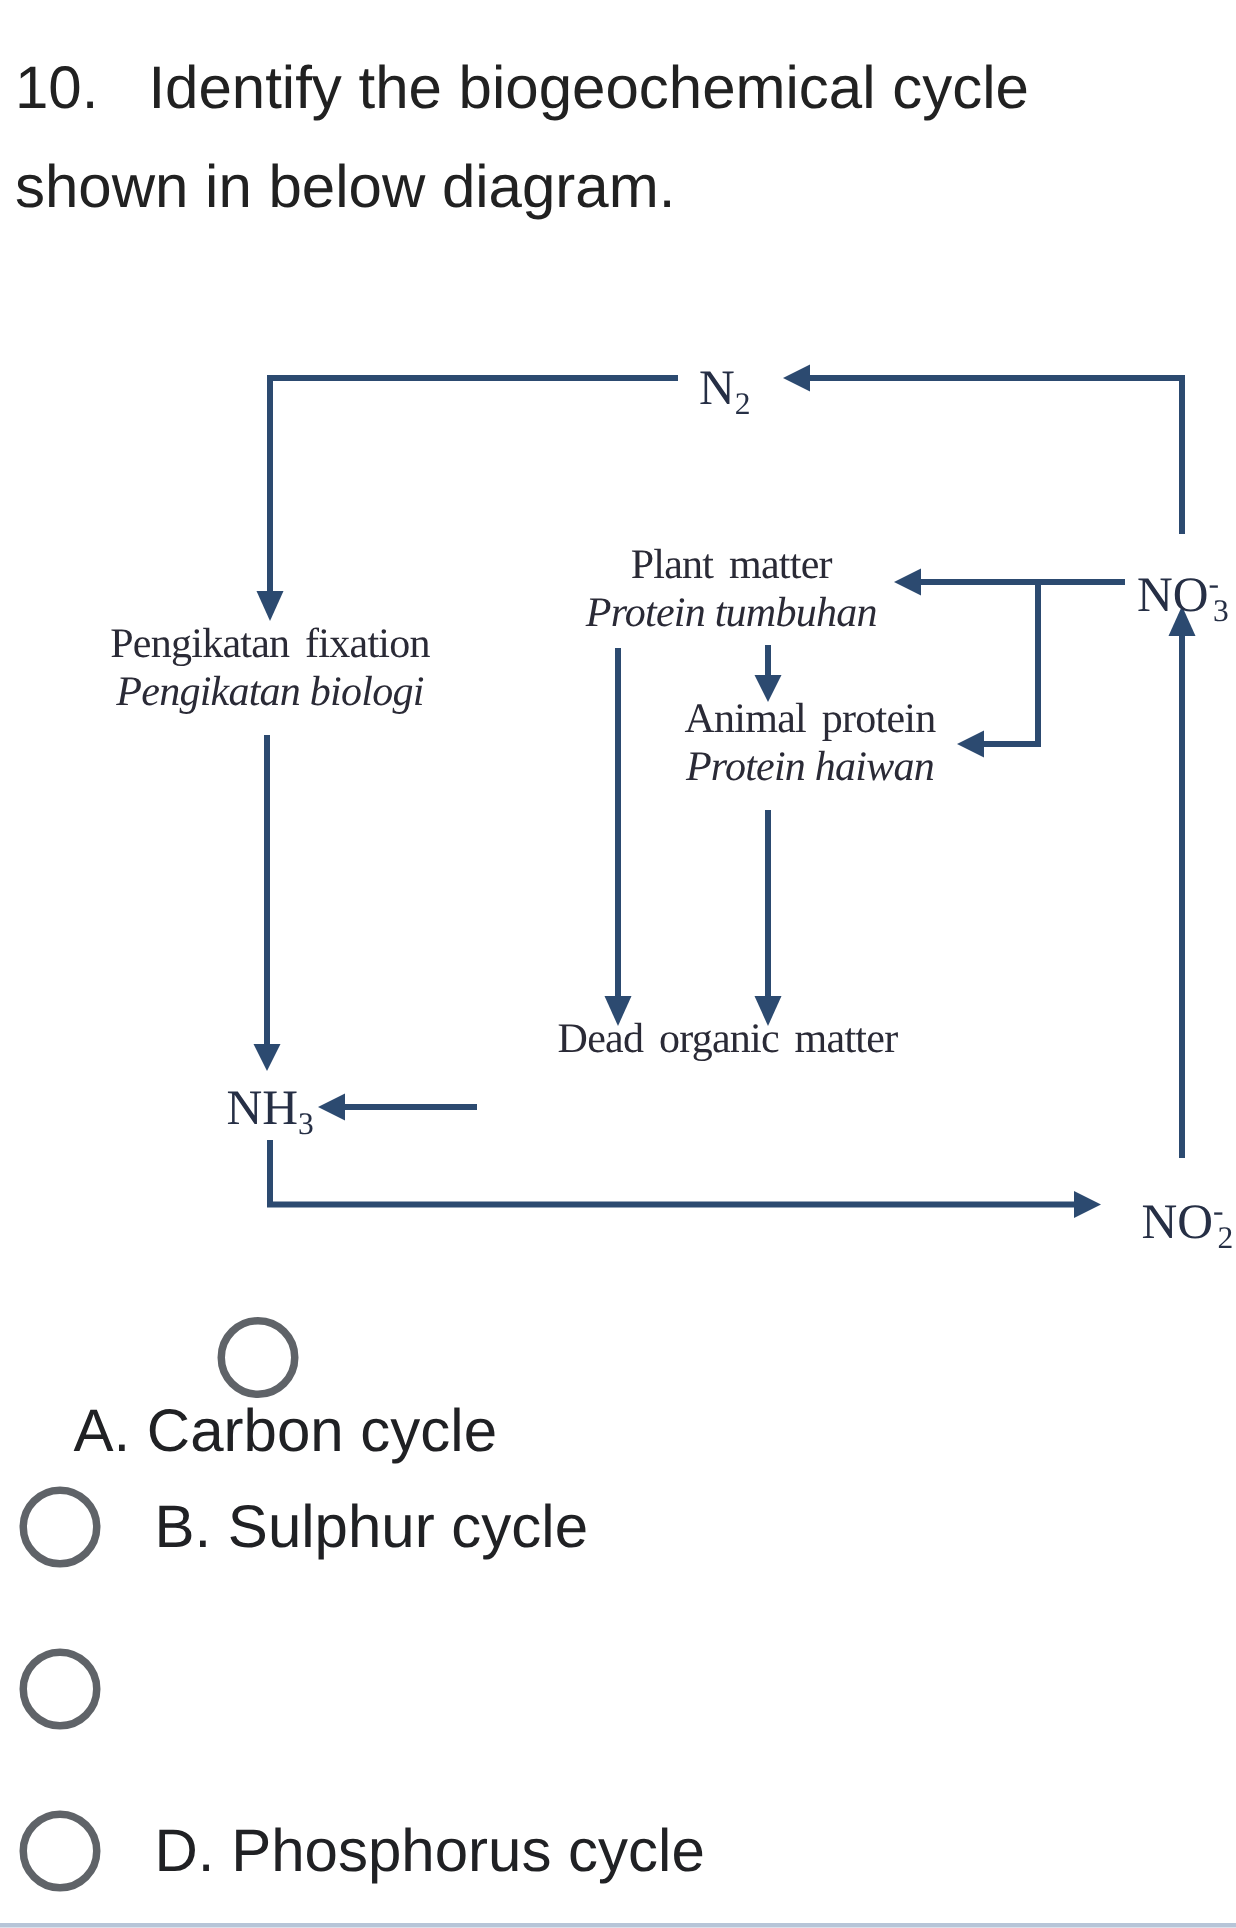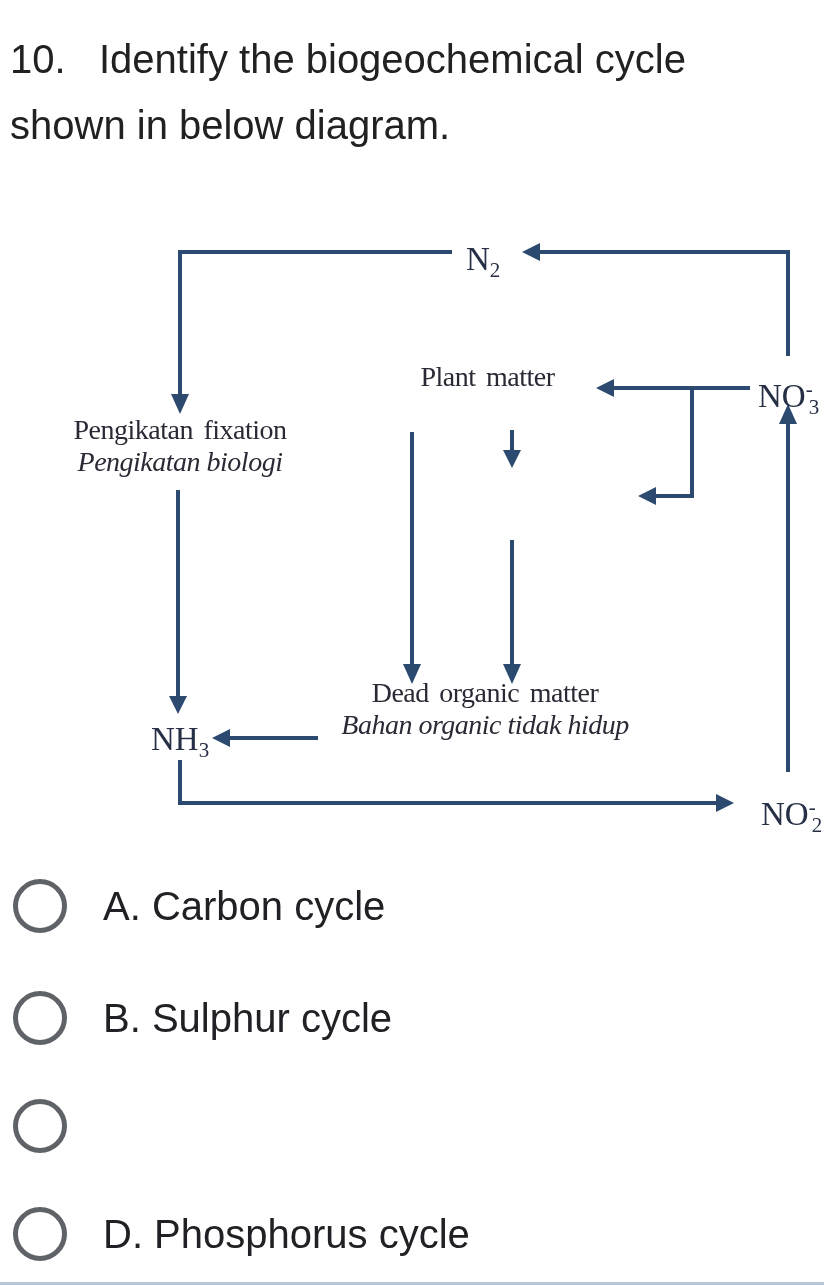--- a/index.html
+++ b/index.html
@@ -61,21 +61,21 @@
     box-sizing: content-box;
     background: #ffffff;
     flex: 0 0 auto;
   }
   .option-label {
     margin-left: 36px;
     font-size: 40px;
     color: #202124;
     white-space: nowrap;
   }
-  .row-a { top: 878px; }
+  .row-a { top: 878px; flex-direction: column; }
   .row-b { top: 990px; }
   .row-c { top: 1098px; }
   .row-d { top: 1206px; }
   .bottom-divider {
     position: absolute;
     left: 0; bottom: 0;
     width: 824px; height: 3px;
     background: #b7c5d8;
   }
 </style>
@@ -129,26 +129,30 @@
 
   <div class="chem" style="left:151px; top:714px;"><span>NH</span><span class="sub">3</span></div>
 
   <div class="dlabel" style="left:55px; top:414px; width:250px;">
     <span class="en">Pengikatan fixation</span>
     <span class="ms">Pengikatan biologi</span>
   </div>
 
   <div class="dlabel" style="left:355px; top:361px; width:265px;">
     <span class="en">Plant matter</span>
+    <span class="ms">Protein tumbuhan</span>
   </div>
 
+  <div class="dlabel" style="left:425px; top:464px; width:230px;">
+    <span class="en">Animal protein</span>
+    <span class="ms">Protein haiwan</span>
+  </div>
 
   <div class="dlabel" style="left:325px; top:677px; width:320px;">
     <span class="en">Dead organic matter</span>
-    <span class="ms">Bahan organic tidak hidup</span>
   </div>
 </div>
 
 <div class="option-row row-a">
   <div class="radio"></div>
   <div class="option-label">A. Carbon cycle</div>
 </div>
 <div class="option-row row-b">
   <div class="radio"></div>
   <div class="option-label">B. Sulphur cycle</div>

